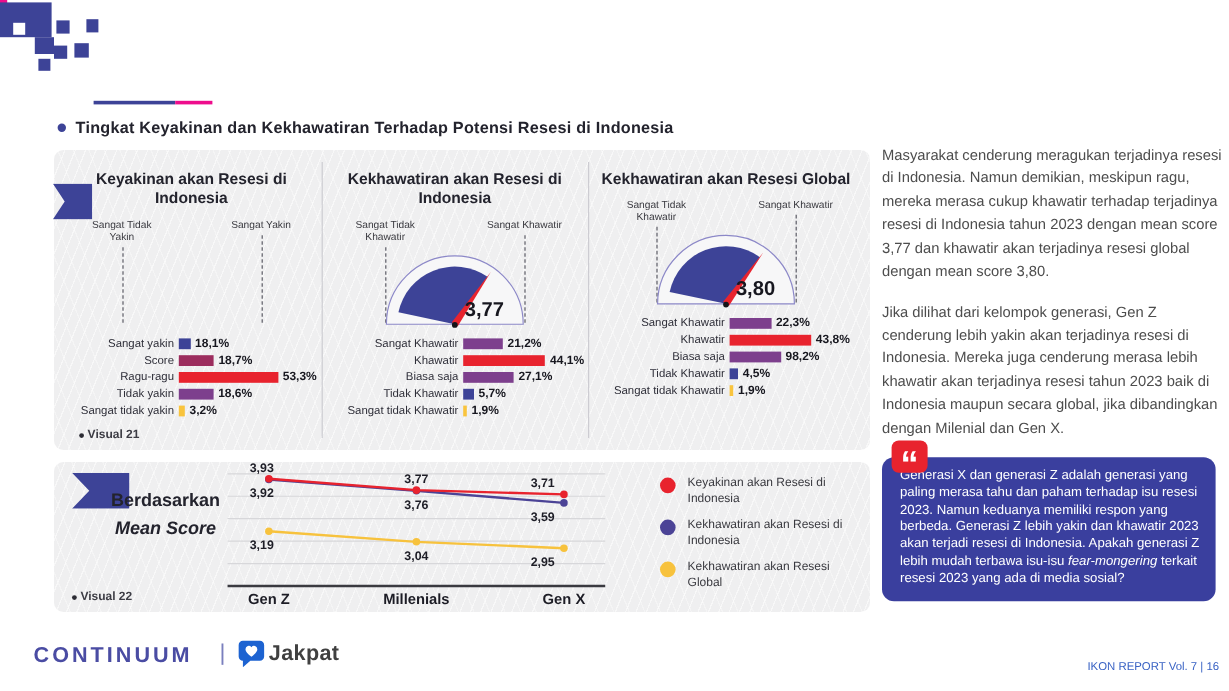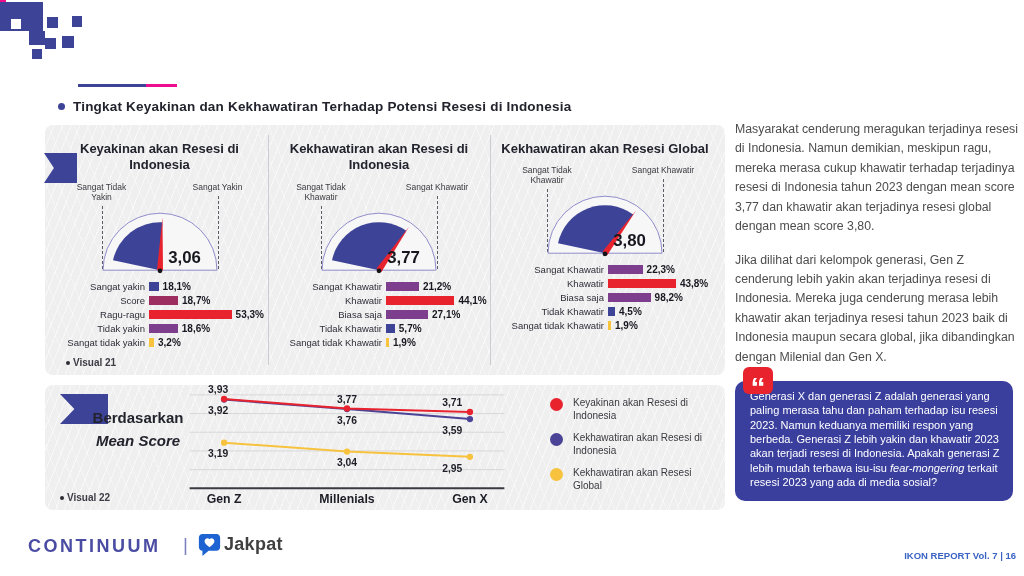--- a/index.html
+++ b/index.html
@@ -3,21 +3,21 @@
 <meta charset="utf-8">
 <style>
   html,body{margin:0;padding:0;background:#fff;}
   .page{position:relative;width:1024px;height:576px;background:#ffffff;overflow:hidden;
         font-family:"Liberation Sans",sans-serif;color:#2b2b33;}
   .px{position:absolute;background:#3d4397;}
   .px.pink{background:#ee0d8c;}
   .px.white{background:#ffffff;}
   .accent-seg{position:absolute;height:3px;}
   
-  .title-row{position:absolute;left:58px;top:99px;display:flex;align-items:center;gap:8px;justify-content:center;}
+  .title-row{position:absolute;left:48px;top:99px;display:flex;align-items:center;gap:8px;justify-content:center;}
   .title-dot{width:7px;height:7px;border-radius:50%;background:#3d4397;flex:0 0 auto;}
   .page-title{font-size:13.5px;font-weight:bold;color:#23232d;letter-spacing:.2px;}
   
   .panel{position:absolute;border-radius:8px;
     background:
       repeating-linear-gradient(112deg, rgba(255,255,255,.55) 0 1px, rgba(255,255,255,0) 1px 8px),
       repeating-linear-gradient(68deg, rgba(255,255,255,.35) 0 1px, rgba(255,255,255,0) 1px 12px),
       #efeff0;}
   .top-panel{left:45px;top:125px;width:680px;height:250px;}
   .bottom-panel{left:45px;top:385px;width:680px;height:125px;}
@@ -65,21 +65,21 @@
   .quote-box{background:#3a3f9e;border-radius:10px;color:#fff;padding:8px 13px 12px 15px;
              font-size:11px;line-height:1.3;width:250px;}
   .quote-box .ital{font-style:italic;}
   
   .footer{position:absolute;left:0;top:528px;width:1024px;height:40px;}
   .brand-continuum{position:absolute;left:28px;top:8px;font-size:18px;font-weight:bold;
                    letter-spacing:2.5px;color:#4a4ca3;}
   .brand-sep{position:absolute;left:183px;top:6px;font-size:19px;color:#7a7fbe;font-weight:normal;}
   .jakpat{position:absolute;left:198px;top:5px;display:flex;align-items:center;gap:3px;}
   .jakpat-text{font-size:18px;font-weight:bold;color:#404040;letter-spacing:.3px;}
-  .page-label{position:absolute;right:8px;top:22px;font-size:9.5px;font-weight:bold;color:#3a63c4;}
+  .page-label{position:absolute;right:8px;top:22px;font-size:9.5px;font-weight:normal;color:#3a63c4;}
   svg text{font-family:"Liberation Sans",sans-serif;}
 </style>
 </head>
 <body>
 
 <div class="page">
 
   <div class="px pink" style="left:0;top:0;width:6px;height:7px;"></div>
   <div class="px" style="left:0;top:2px;width:43px;height:29px;"></div>
   <div class="px" style="left:29px;top:31px;width:16px;height:14px;"></div>
@@ -102,27 +102,20 @@
     <div class="divider" style="left:223px;"></div>
     <div class="divider" style="left:445px;"></div>
 
     <div class="gcol c1" style="left:6px;width:217px;">
       <div class="gtitle">Keyakinan akan Resesi di Indonesia</div>
       <div class="gauge-wrap">
         <div class="axlbl left">Sangat Tidak Yakin</div>
         <div class="axlbl right">Sangat Yakin</div>
         <div class="dash dl"></div>
         <div class="dash dr"></div>
-        <div class="gauge-svg"><svg viewBox="0 0 200 106" style="width:100%;height:100%;overflow:visible">
-              <path d="M5 100 A95 95 0 0 1 195 100 Z" fill="#f7f7f8" stroke="#8c88c8" stroke-width="1.6"></path>
-              <path d="M100 100 L21.7 83.4 A80 80 0 0 1 103.8 20.1 Z" fill="#3d4397"></path>
-              <path d="M105.0 100.2 L104.1 12.1 L95.0 99.8 Z" fill="#e8232e"></path>
-              <circle cx="100" cy="101" r="4" fill="#141418"></circle>
-              <text x="141" y="88" text-anchor="middle" font-size="28" font-weight="bold" fill="#17171f">3,06</text>
-            </svg></div>
       </div>
       <div class="bars">
           <div class="brow">
             <span class="blabel">Sangat yakin</span>
             <span class="bbar" style="width:9.6px;background:#3d4397"></span>
             <span class="bval">18,1%</span>
           </div>
           <div class="brow">
             <span class="blabel">Score</span>
             <span class="bbar" style="width:29.0px;background:#9c2d5e"></span>

